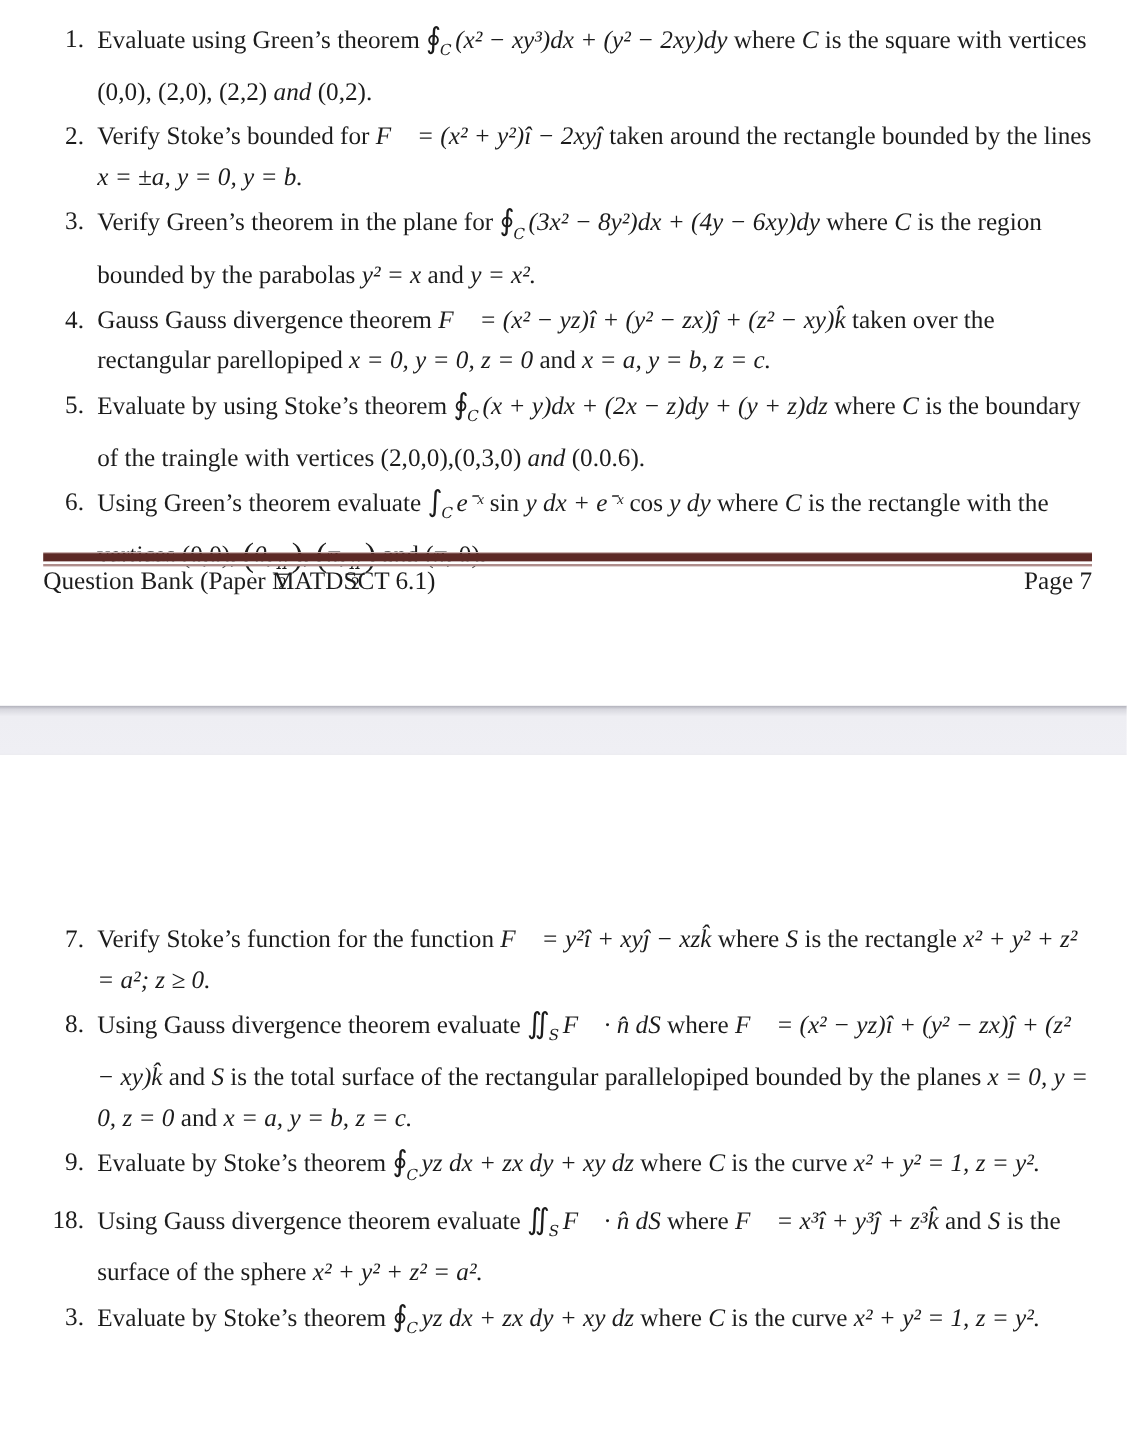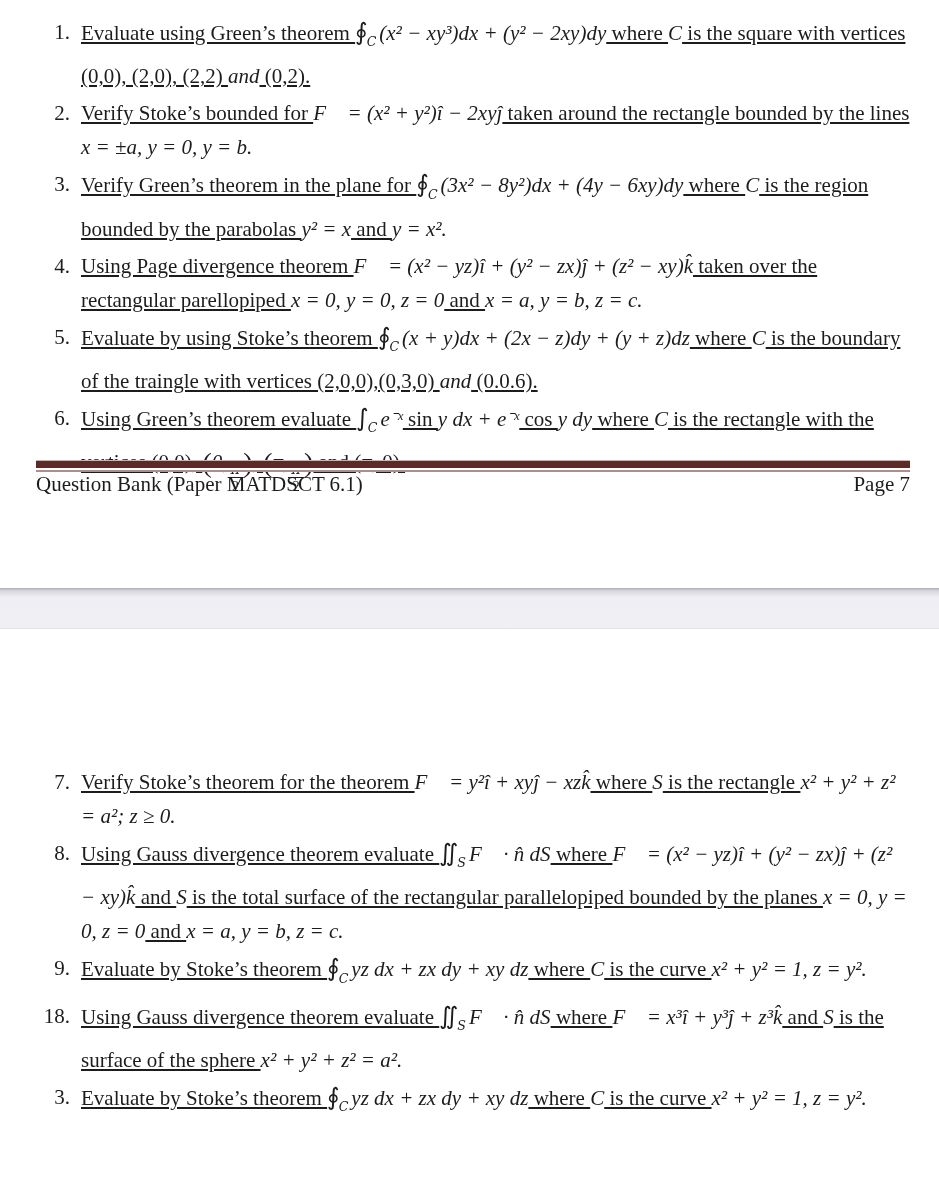--- a/index.html
+++ b/index.html
@@ -25,21 +25,21 @@
   }
 
   
   ol.questions { list-style: none; margin: 0; padding: 15px 28px 0 34px; }
   .page-bottom ol.questions { padding-top: 136px; }
   li.q { display: flex; margin-bottom: 3px; line-height: 34px; }
   .qno { flex: 0 0 36px; text-align: right; padding-right: 11px; white-space: nowrap; }
   .qtext { flex: 1; }
 
   
-  .rm { font-style: normal; text-decoration: underline; }
+  .rm { font-style: normal; }
   .mi { font-style: italic; font-family: Liberation Serif, serif; }
   .mop { font-style: normal; white-space: nowrap; }
   .mop .sym { font-family: "DejaVu Sans", "DejaVu Serif", sans-serif; font-size: 1.15em; }
   .mop .osub { font-size: 0.6em; font-style: italic; vertical-align: -0.5em; margin: 0 3px 0 -1px; font-family: "DejaVu Serif", serif; }
   .paren { font-size: 1.35em; vertical-align: -0.1em; line-height: 1; font-style: normal; }
   .frac { display: inline-flex; flex-direction: column; align-items: center; vertical-align: -0.3em; line-height: 1.05; font-size: 0.7em; }
   .frac .fn { font-style: italic; border-bottom: 1.4px solid #1c1c1c; padding: 0 3px 1px; font-family: "DejaVu Serif", serif; }
   .frac .fd { font-style: normal; padding-top: 1px; }
 
   
@@ -64,21 +64,21 @@
         <li class="q">
           <span class="qno">2.</span>
           <span class="qtext"><span class="rm">Verify Stoke’s bounded for </span><span class="mi">F⃗ = (x² + y²)î − 2xyĵ</span><span class="rm">  taken around the rectangle bounded by the lines </span><span class="mi">x = ±a,  y = 0, y = b.</span></span>
         </li>
         <li class="q">
           <span class="qno">3.</span>
           <span class="qtext"><span class="rm">Verify Green’s theorem in the plane for </span><span class="mop"><span class="sym">∮</span><span class="osub">C</span></span><span class="mi">(3x² − 8y²)dx + (4y − 6xy)dy</span><span class="rm"> where </span><span class="mi">C</span><span class="rm"> is the region bounded by the parabolas </span><span class="mi">y² = x</span><span class="rm"> and </span><span class="mi">y = x².</span></span>
         </li>
         <li class="q">
           <span class="qno">4.</span>
-          <span class="qtext"><span class="rm">Using Page divergence theorem </span><span class="mi">F⃗ = (x² − yz)î + (y² − zx)ĵ + (z² − xy)k̂</span><span class="rm"> taken over the rectangular parellopiped </span><span class="mi">x = 0, y = 0, z = 0</span><span class="rm"> and </span><span class="mi">x = a, y = b, z = c.</span></span>
+          <span class="qtext"><span class="rm">Gauss Gauss divergence theorem </span><span class="mi">F⃗ = (x² − yz)î + (y² − zx)ĵ + (z² − xy)k̂</span><span class="rm"> taken over the rectangular parellopiped </span><span class="mi">x = 0, y = 0, z = 0</span><span class="rm"> and </span><span class="mi">x = a, y = b, z = c.</span></span>
         </li>
         <li class="q">
           <span class="qno">5.</span>
           <span class="qtext"><span class="rm">Evaluate by using Stoke’s theorem </span><span class="mop"><span class="sym">∮</span><span class="osub">C</span></span><span class="mi">(x + y)dx + (2x − z)dy + (y + z)dz</span><span class="rm">  where </span><span class="mi">C</span><span class="rm"> is the boundary of the traingle with vertices (2,0,0),(0,3,0) </span><span class="mi">and</span><span class="rm"> (0.0.6).</span></span>
         </li>
         <li class="q">
           <span class="qno">6.</span>
           <span class="qtext"><span class="rm">Using Green’s theorem evaluate </span><span class="mop"><span class="sym">∫</span><span class="osub">C</span></span><span class="mi">e⁻ˣ</span><span class="rm"> sin </span><span class="mi">y dx + e⁻ˣ</span><span class="rm"> cos </span><span class="mi">y dy</span><span class="rm"> where </span><span class="mi">C</span><span class="rm"> is the rectangle with the vertices (0,0), </span><span class="paren">(</span><span class="mi">0,</span><span class="frac">
               <span class="fn">π</span>
               <span class="fd">2</span>
@@ -102,21 +102,21 @@
       </div>
     </div>
   </section>
 
   <div class="page-gap"></div>
 
   <section class="page page-bottom">
     <ol class="questions">
         <li class="q">
           <span class="qno">7.</span>
-          <span class="qtext"><span class="rm">Verify Stoke’s theorem for the theorem </span><span class="mi">F⃗ = y²î + xyĵ − xzk̂</span><span class="rm">  where </span><span class="mi">S</span><span class="rm"> is the rectangle </span><span class="mi">x² + y² + z² = a²;  z ≥ 0.</span></span>
+          <span class="qtext"><span class="rm">Verify Stoke’s function for the function </span><span class="mi">F⃗ = y²î + xyĵ − xzk̂</span><span class="rm">  where </span><span class="mi">S</span><span class="rm"> is the rectangle </span><span class="mi">x² + y² + z² = a²;  z ≥ 0.</span></span>
         </li>
         <li class="q">
           <span class="qno">8.</span>
           <span class="qtext"><span class="rm">Using Gauss divergence theorem evaluate </span><span class="mop"><span class="sym">∬</span><span class="osub">S</span></span><span class="mi">F⃗ · n̂ dS</span><span class="rm"> where </span><span class="mi">F⃗ = (x² − yz)î + (y² − zx)ĵ + (z² − xy)k̂</span><span class="rm"> and </span><span class="mi">S</span><span class="rm"> is the total surface of the rectangular parallelopiped bounded by the planes </span><span class="mi">x = 0, y = 0, z = 0</span><span class="rm"> and </span><span class="mi">x = a, y = b, z = c.</span></span>
         </li>
         <li class="q">
           <span class="qno">9.</span>
           <span class="qtext"><span class="rm">Evaluate by Stoke’s theorem </span><span class="mop"><span class="sym">∮</span><span class="osub">C</span></span><span class="mi">yz dx + zx dy + xy dz</span><span class="rm"> where </span><span class="mi">C</span><span class="rm"> is the curve </span><span class="mi">x² + y² = 1, z = y².</span></span>
         </li>
         <li class="q">

